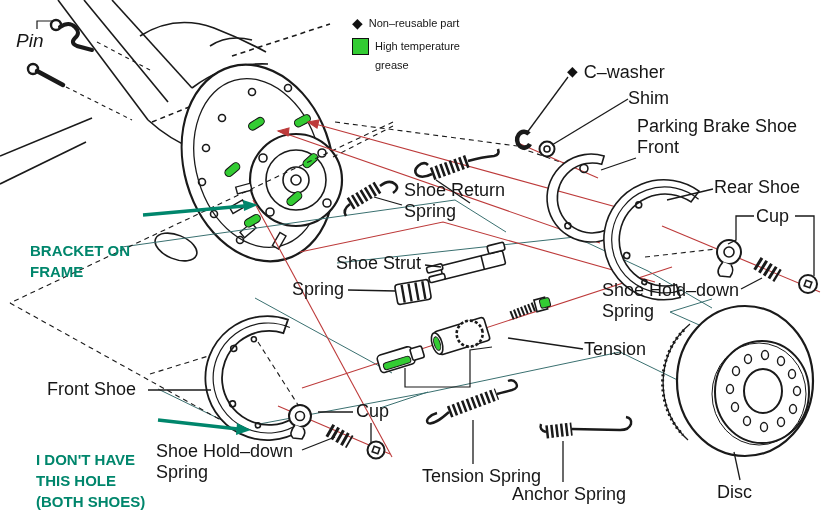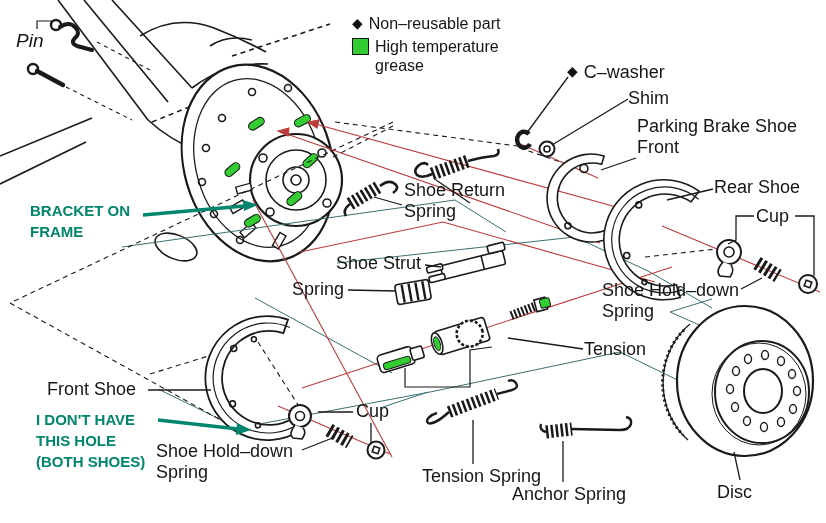--- a/index.html
+++ b/index.html
@@ -1,22 +1,22 @@
 <!DOCTYPE html>
 <html><head>
 <meta charset="utf-8">
 <style>
   html,body{margin:0;padding:0;background:#fff;}
   .stage{position:relative;width:826px;height:523px;background:#ffffff;overflow:hidden;
          font-family:"Liberation Sans",sans-serif;}
   .stage svg{position:absolute;left:0;top:0;}
   .lbl{position:absolute;font-size:18px;line-height:21px;color:#161616;white-space:pre-line;}
   .lbl.big{font-size:19px;font-style:italic;}
-  .lbl.small{font-size:16px;line-height:19px;}
-  .note{position:absolute;font-weight:bold;font-size:15px;line-height:21px;color:#00866c;white-space:pre-line;}
+  .lbl.small{font-size:11px;line-height:19px;}
+  .note{position:absolute;font-weight:bold;font-size:15px;line-height:21px;color:#00866c;white-space:pre-line;margin-top:40px;}
   .legend-row{position:absolute;display:flex;align-items:flex-start;gap:6px;}
   .diamond{color:#111;font-size:14px;line-height:19px;}
   .swatch{width:15px;height:15px;background:#33cc33;border:1.6px solid #111;flex:0 0 auto;margin-top:1px;}
   .with-diamond{display:flex;gap:6px;align-items:flex-start;}
 </style>
 </head>
 <body>
 
 <div class="stage">
 

